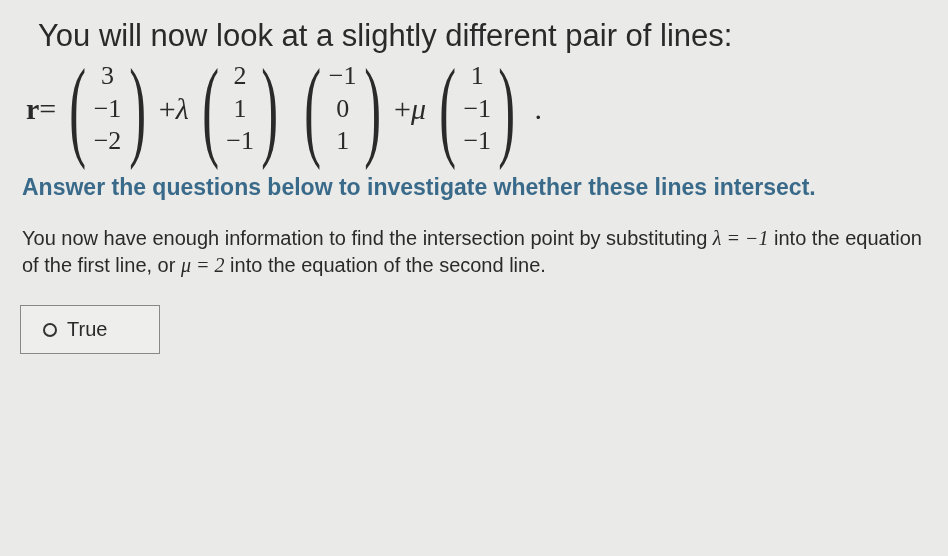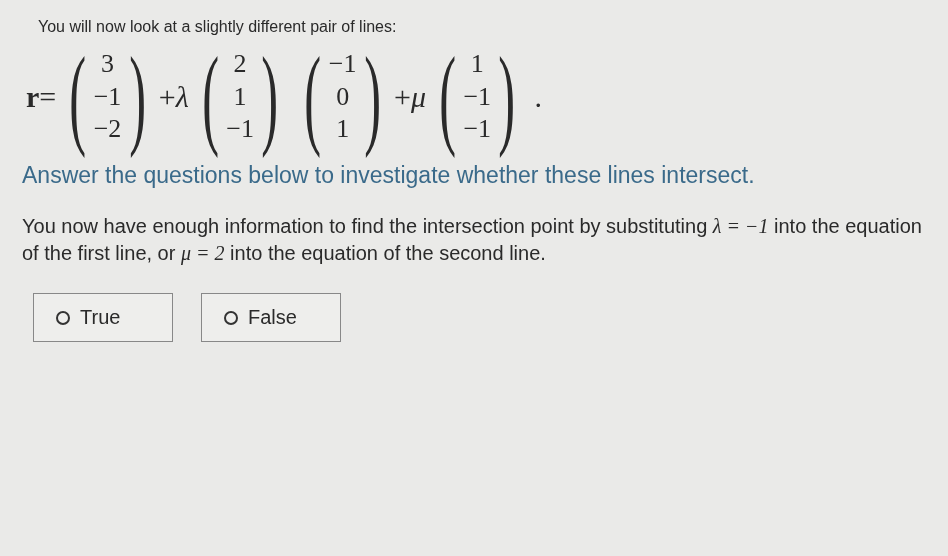--- a/index.html
+++ b/index.html
@@ -6,22 +6,22 @@
     body {
       width: 948px;
       height: 556px;
       background: #eaeae8;
       font-family: Arial, Helvetica, sans-serif;
       color: #2a2a2a;
       padding: 18px 20px;
       overflow: hidden;
     }
     .intro {
-      font-size: 16px;
-      margin-bottom: 12px;
+      font-size: 31px;
+      margin-bottom: 6px;
       margin-left: 18px;
     }
     .equation-row {
       display: flex;
       align-items: center;
       font-family: "Times New Roman", serif;
       font-size: 30px;
       margin-bottom: 14px;
       margin-left: 6px;
     }
@@ -49,37 +49,37 @@
     }
     .col span {
       font-size: 26px;
       line-height: 1.25;
       min-width: 34px;
       text-align: center;
     }
     .question {
       color: #3a6a8a;
       font-size: 23px;
-      font-weight: normal;
+      font-weight: bold;
       margin: 14px 2px 22px 2px;
       line-height: 1.35;
     }
     .info {
       font-size: 20px;
       line-height: 1.35;
       margin: 0 2px 26px 2px;
     }
     .math-inline {
       font-family: "Times New Roman", serif;
       font-style: italic;
     }
     .options {
       display: flex;
       gap: 28px;
-      margin-left: 13px;
+      margin-left: 0;
     }
     .option {
       border: 1px solid #888;
       background: #eeeeec;
       padding: 12px 22px;
       font-size: 20px;
       display: flex;
       align-items: center;
       gap: 10px;
       min-width: 140px;
@@ -153,17 +153,13 @@
 
 <div class="info">
   <span>You now have enough information to find the intersection point by substituting </span><span class="math-inline">λ = −1</span><span> into the equation of the first line, or </span><span class="math-inline">μ = 2</span><span> into the equation of the second line.</span>
 </div>
 
 <div class="options">
   <div class="option">
     <span class="radio"></span>
     <span>True</span>
   </div>
-  <div class="option">
-    <span class="radio"></span>
-    <span>False</span>
-  </div>
 </div>
 
 </body></html>

